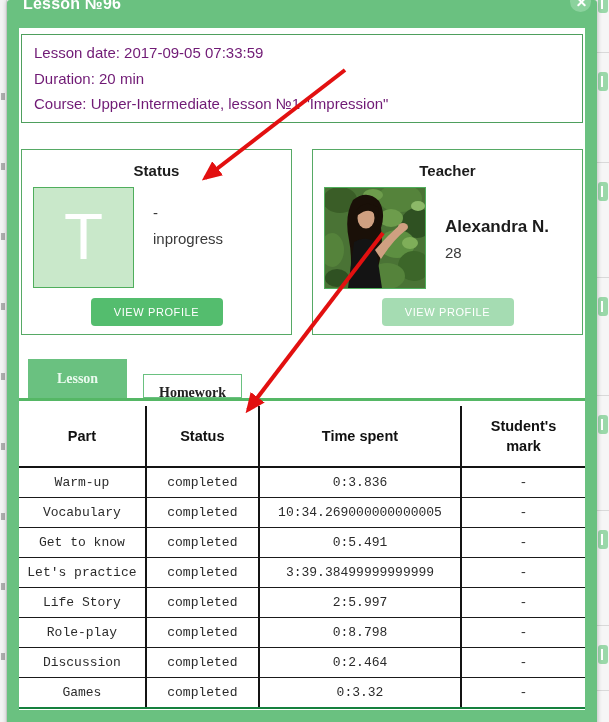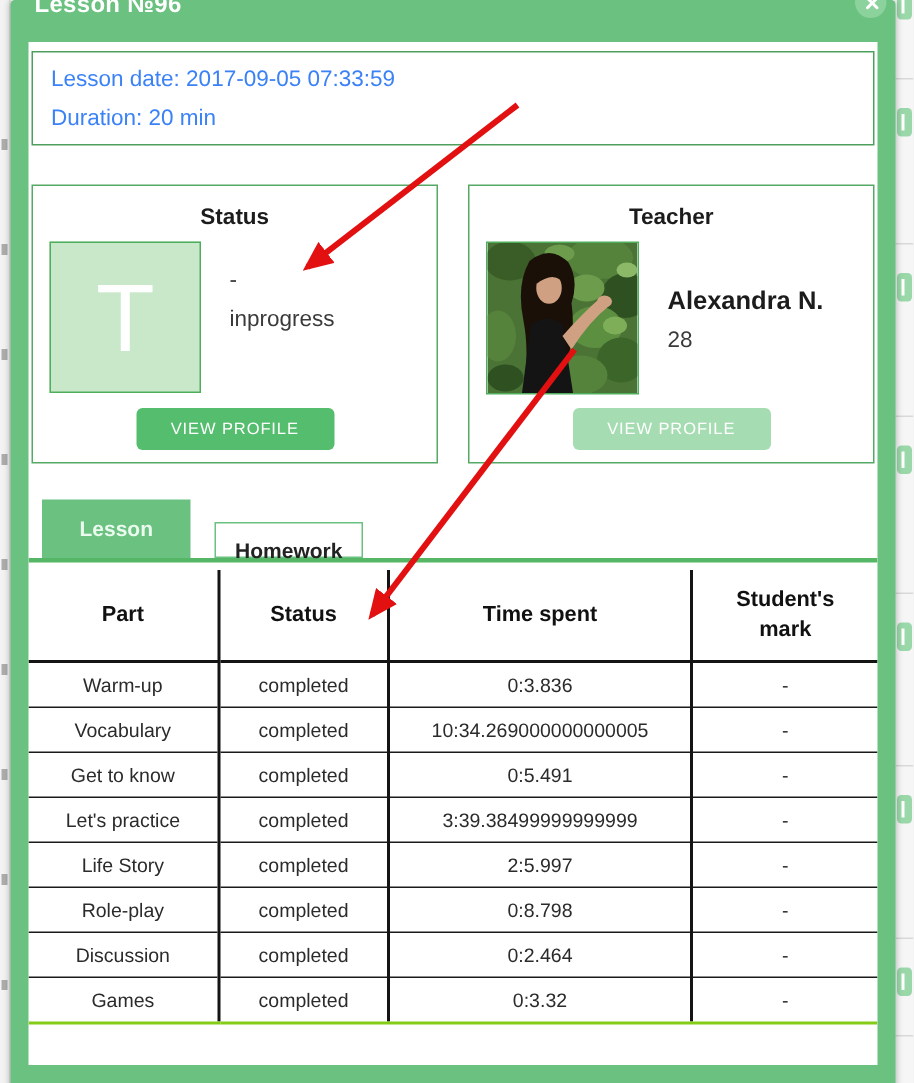--- a/index.html
+++ b/index.html
@@ -52,21 +52,21 @@
   }
   .close-x::before { transform:rotate(45deg); }
   .close-x::after  { transform:rotate(-45deg); }
   .modal-body {
     position:absolute; left:12px; right:12px; top:28px; bottom:21px;
     background:#ffffff; overflow:hidden;
   }
   
   .info-box {
     margin:6px 2px 0 2px; border:1px solid #4e9f5d; padding:5px 12px;
-    font-size:15px; line-height:25.5px; color:#3b82f6;
+    font-size:15px; line-height:25.5px; color:#701a75;
   }
   
   .cards { margin:26px 2px 0 2px; display:flex; gap:20px; }
   .card { flex:1; border:1px solid #56a965; height:186px; position:relative; background:#fff; }
   .card-title { margin-top:12px; text-align:center; font-weight:bold; font-size:15px; color:#1c1c1c; }
   .card-content { display:flex; margin:8px 10px 0 11px; }
   .avatar {
     width:101px; height:101px; background:#c9e8ca; border:1px solid #4fae5c;
     display:flex; align-items:center; justify-content:center;
     color:#ffffff; font-size:64px; line-height:1;
@@ -78,41 +78,41 @@
   .person.teacher { padding-top:27px; }
   .person.teacher .pname { font-size:17px; }
   .vp-btn {
     position:absolute; bottom:8px; left:50%; transform:translateX(-50%);
     width:132px; height:28px; border:none; border-radius:4px;
     background:#54bd6e; color:#ffffff; font-weight:normal; font-size:11px;
     letter-spacing:.6px; cursor:pointer; font-family:inherit;
   }
   .vp-btn.light { background:#a5dcb2; }
   
-  .tabs { margin:24px 2px 0 9px; display:flex; align-items:flex-end; height:39px; }
+  .tabs { margin:24px 2px 0 9px; display:flex; align-items:flex-end; height:39px;font-family:Liberation Serif, serif; }
   .tab {
     width:99px; text-align:center; font-weight:bold; font-size:14px; cursor:pointer;
   }
   .tab.active { height:39px; line-height:39px; background:#6ac180; color:#eafaee; }
   .tab.plain  { height:24px; line-height:36px; background:#fff;
     border:1px solid #6ac180; color:#222; margin-left:16px; }
   .tab-underline { height:3px; background:#55b765; }
   
   table.lesson-table { width:100%; border-collapse:collapse; table-layout:fixed; margin-top:5px; }
   .lesson-table th {
     font-size:14.5px; font-weight:bold; color:#111; text-align:center;
     padding:10px 12px; line-height:20px; border-bottom:2px solid #141414;
   }
   .lesson-table td {
     font-size:13px; color:#2b2b2b; text-align:center;
     padding:6px 2px; line-height:17px; border-bottom:1px solid #1a1a1a;
-    overflow:hidden; white-space:nowrap;
+    overflow:hidden; white-space:nowrap;font-family:Liberation Mono, monospace;
   }
   .lesson-table th + th, .lesson-table td + td { border-left:2px solid #141414; }
-  .lesson-table tbody tr:last-child td { border-bottom:2px solid #84cc16; }
+  .lesson-table tbody tr:last-child td { border-bottom:2px solid #15803d; }
   
   .arrows { position:absolute; left:0; top:0; width:609px; height:722px;
     pointer-events:none; z-index:40; }
 </style>
 </head>
 <body>
 
 <div class="page">
 
   <div class="behind-left">
@@ -153,20 +153,21 @@
     <span class="modal-title">Lesson №96</span>
     <button class="close-btn" aria-label="close">
       <span class="close-x"></span>
     </button>
 
     <div class="modal-body">
 
       <div class="info-box">
         <div>Lesson date: 2017-09-05 07:33:59</div>
         <div>Duration: 20 min</div>
+        <div>Course: Upper-Intermediate, lesson №1 "Impression"</div>
       </div>
 
       <div class="cards">
 
         <div class="card">
           <div class="card-title">Status</div>
           <div class="card-content">
             <div class="avatar">
               <span>T</span>
             </div>

